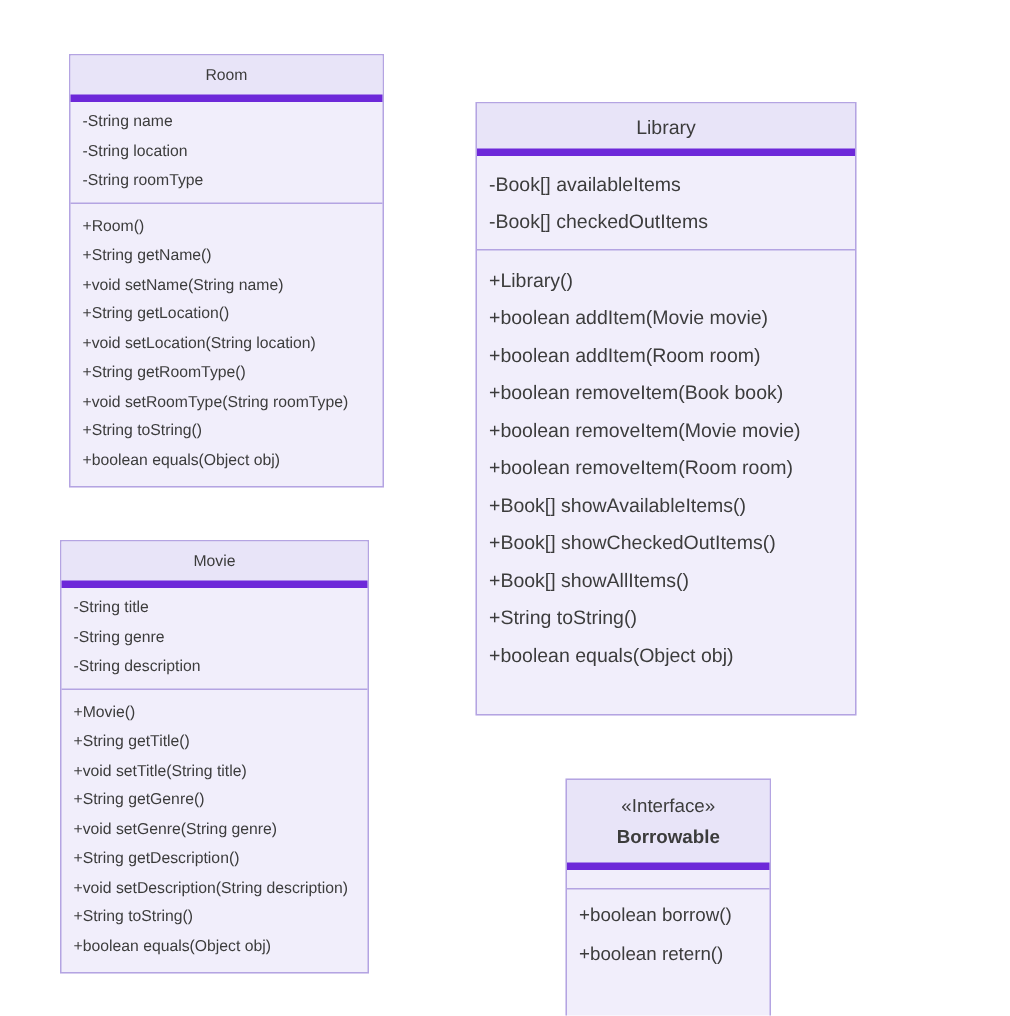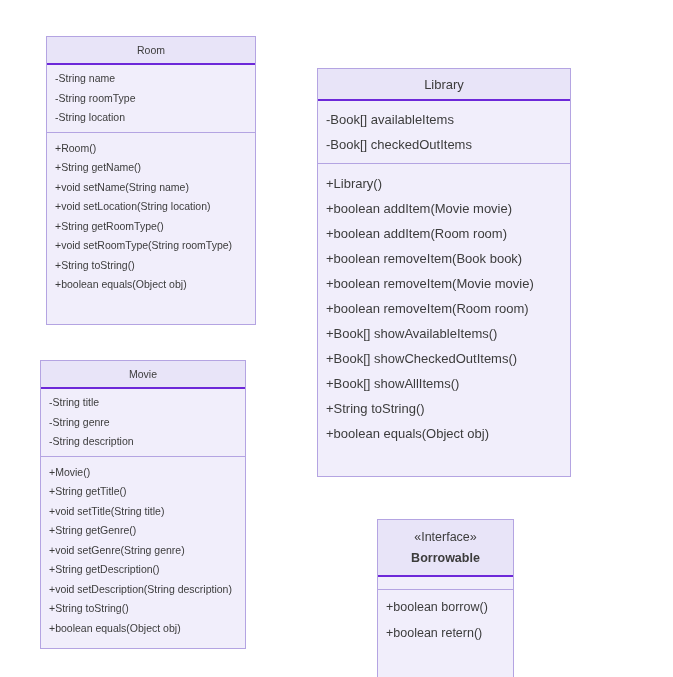--- a/index.html
+++ b/index.html
@@ -16,21 +16,21 @@
     overflow: hidden;
   }
   .uml-class {
     position: absolute;
     box-sizing: border-box;
     border: 1px solid #b4a4e2;
     background: #f1eefb;
   }
   .uml-header {
     background: #e8e4f8;
-    border-bottom: 2px solid #6d28d9;
+    border-bottom: 5px solid #6d28d9;
     display: flex;
     flex-direction: column;
     align-items: center;
     justify-content: center;
     text-align: center;
   }
   .uml-attrs {
     border-bottom: 1px solid #b4a4e2;
   }
   .uml-line {
@@ -70,27 +70,28 @@
 </style>
 </head>
 <body>
 
 <div class="uml-class cls-room">
   <div class="uml-header">
     <div class="uml-title">Room</div>
   </div>
   <div class="uml-attrs">
       <div class="uml-line">-String name</div>
+      <div class="uml-line">-String location</div>
       <div class="uml-line">-String roomType</div>
-      <div class="uml-line">-String location</div>
     </div>
   <div class="uml-methods">
       <div class="uml-line">+Room()</div>
       <div class="uml-line">+String getName()</div>
       <div class="uml-line">+void setName(String name)</div>
+      <div class="uml-line">+String getLocation()</div>
       <div class="uml-line">+void setLocation(String location)</div>
       <div class="uml-line">+String getRoomType()</div>
       <div class="uml-line">+void setRoomType(String roomType)</div>
       <div class="uml-line">+String toString()</div>
       <div class="uml-line">+boolean equals(Object obj)</div>
     </div>
 </div>
 
 <div class="uml-class cls-library">
   <div class="uml-header">

